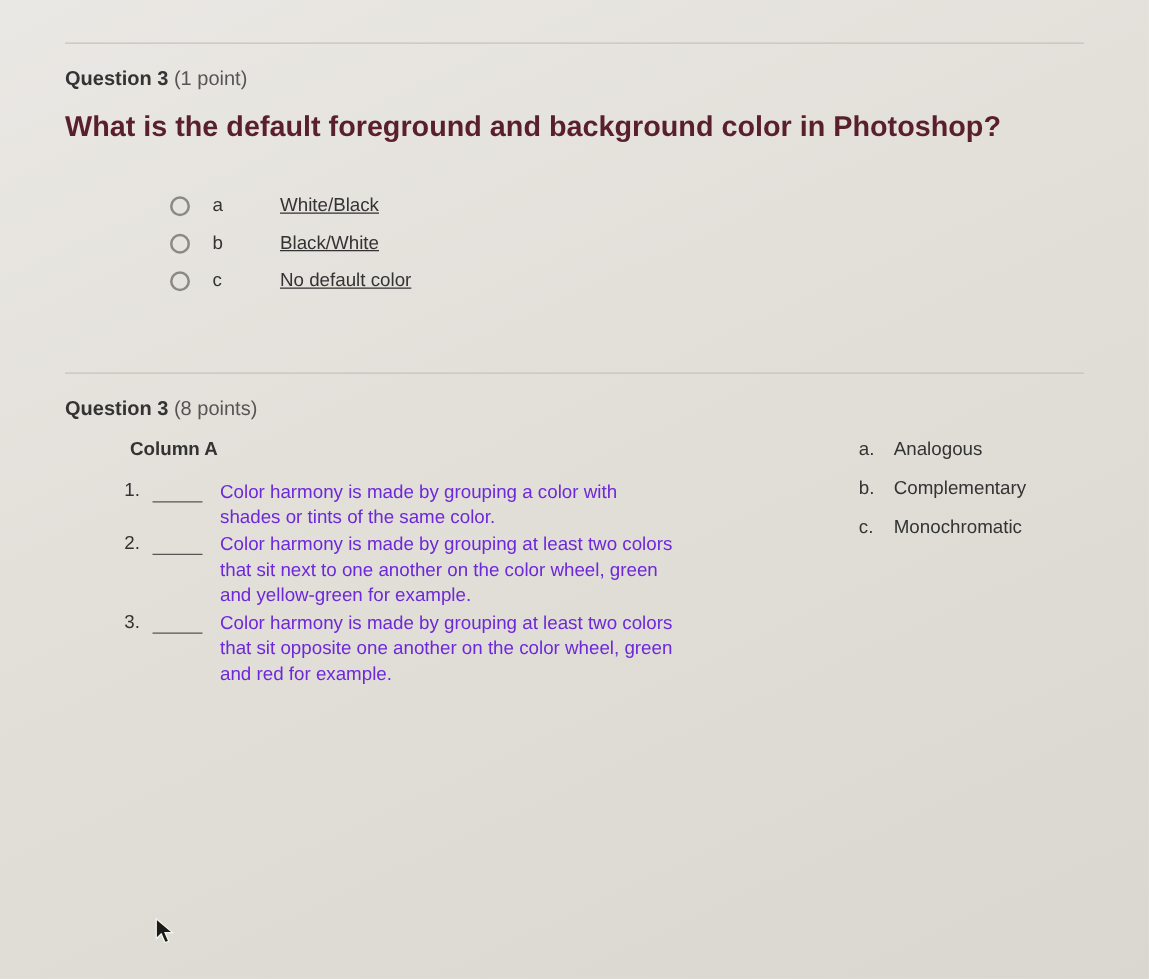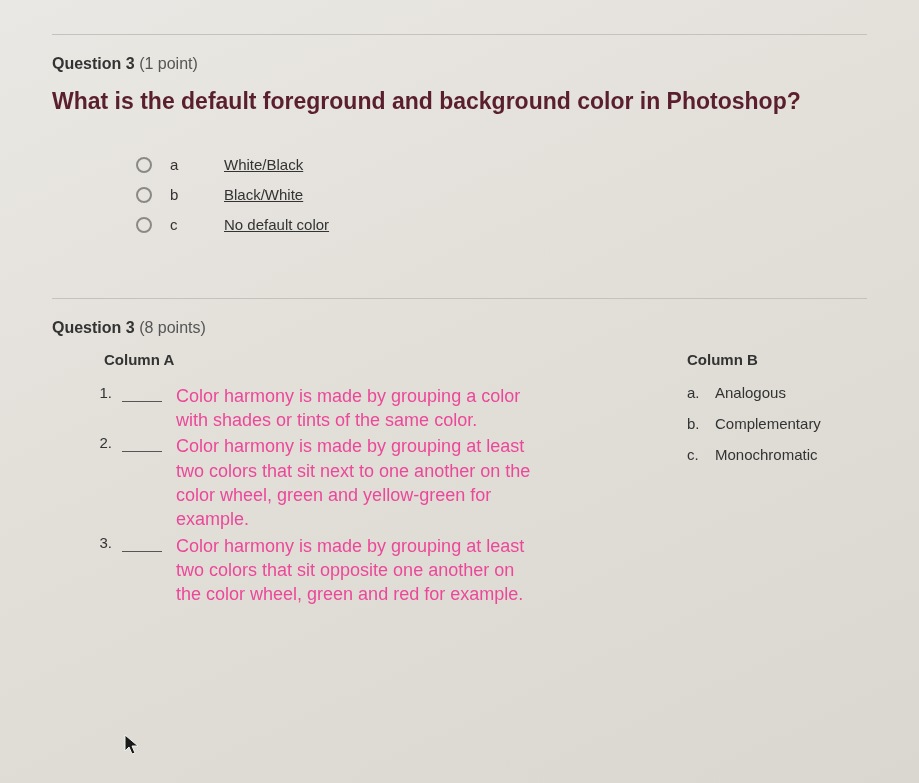--- a/index.html
+++ b/index.html
@@ -97,22 +97,22 @@
   }
   .match-blank {
     width: 40px;
     border-bottom: 1.5px solid #555;
     height: 16px;
     margin-top: 2px;
     flex-shrink: 0;
     cursor: text;
   }
   .match-text {
-    font-size: 18px;
-    color: #ec4899;
+    font-size: 15px;
+    color: #6d28d9;
     line-height: 1.35;
     padding-left: 4px;
     max-width: 370px;
   }
   .optb-row {
     display: flex;
     gap: 12px;
     font-size: 15px;
     color: #333;
     margin-bottom: 14px;
@@ -181,21 +181,20 @@
           <div class="match-text">Color harmony is made by grouping at least two colors that sit next to one another on the color wheel, green and yellow-green for example.</div>
         </div>
         <div class="match-row">
           <div class="match-num">3.</div>
           <div class="match-blank"></div>
           <div class="match-text">Color harmony is made by grouping at least two colors that sit opposite one another on the color wheel, green and red for example.</div>
         </div>
       </div>
 
       <div class="col-b">
-        <div class="col-head">Column B</div>
         <div class="optb-row">
           <div class="optb-letter">a.</div>
           <div>Analogous</div>
         </div>
         <div class="optb-row">
           <div class="optb-letter">b.</div>
           <div>Complementary</div>
         </div>
         <div class="optb-row">
           <div class="optb-letter">c.</div>

